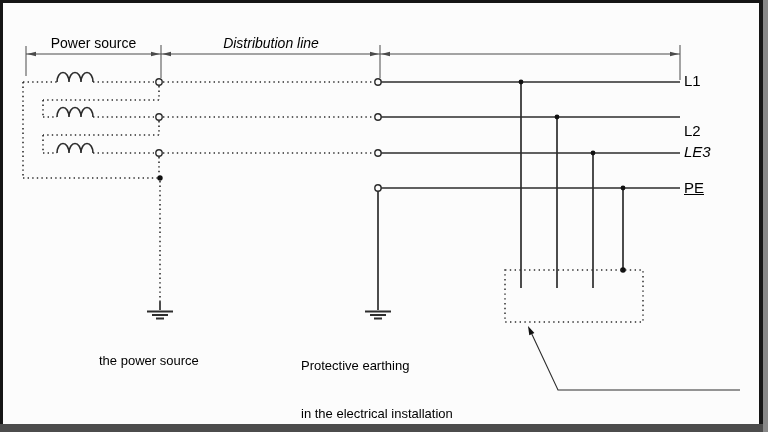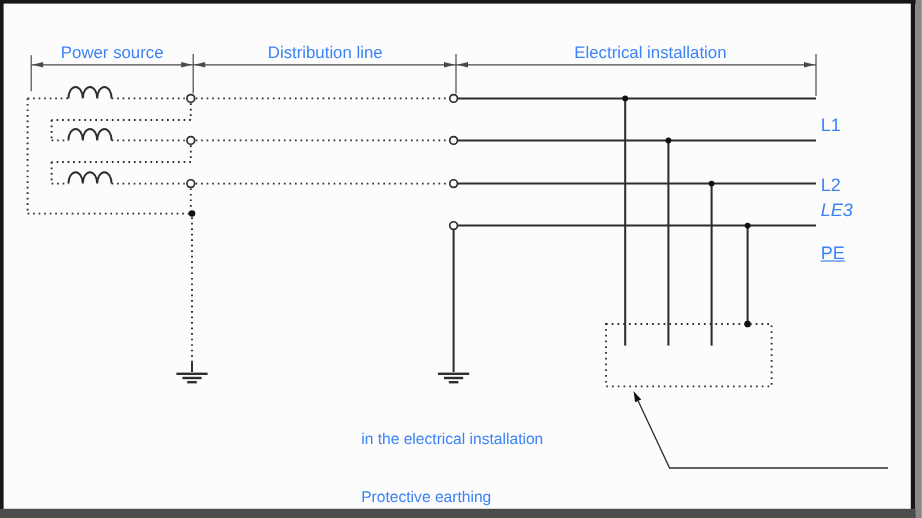--- a/index.html
+++ b/index.html
@@ -1,31 +1,31 @@
 <!DOCTYPE html>
 <html><head>
 <meta charset="utf-8">
 <style>
   html,body{margin:0;padding:0;background:#888;}
   #stage{
     position:relative;width:763px;height:432px;background:#fcfcfc;
-    overflow:hidden;font-family:"Liberation Sans",sans-serif;color:#3b82f6;
+    overflow:hidden;font-family:"Liberation Sans",sans-serif;color:#000000;
   }
   .frame{position:absolute;background:#161616;}
   #frame-top{left:0;top:0;width:768px;height:3px;}
   #frame-left{left:0;top:0;width:3px;height:432px;}
   #frame-right{right:0;top:0;width:4px;height:432px;}
   #frame-bottom{left:0;bottom:0;width:768px;height:8px;background:#4c4c4c;}
   svg#diagram{position:absolute;left:0;top:0;}
   .lbl{position:absolute;white-space:pre;}
   .sec-label{top:35px;font-size:14px;text-align:center;}
   #sec-power{left:26px;width:135px;}
-  #sec-dist{left:163px;width:216px;}
+  #sec-dist{left:163px;width:216px;font-style:italic;}
   #sec-elec{left:392px;width:300px;}
-  .cond-label{left:684px;font-size:15px;line-height:16px;margin-top:24px;}
+  .cond-label{left:684px;font-size:15px;line-height:16px;}
   #lbl-l1{top:73px;} #lbl-l2{top:123px;} #lbl-le3{top:144px;font-style:italic;} #lbl-pe{top:180px;text-decoration:underline;}
   .caption{font-size:13px;line-height:16px;}
   #cap-source{left:99px;top:321px;}
   #cap-install{left:301px;top:326px;}
   #cap-exposed{left:563px;top:371px;font-size:13.5px;}
 </style>
 </head>
 <body>
 
 <div id="stage">
@@ -122,31 +122,31 @@
     <rect x="505" y="270" width="138" height="52" fill="none" stroke="#2d2d2d" stroke-width="1.5" stroke-dasharray="1.4 3.4"></rect>
 
     <g>
       <path d="M531.8,334.1 L558,390 H740" fill="none" stroke="#2d2d2d" stroke-width="1.1"></path>
       <polygon points="528,326 534.4,332.9 529.3,335.3" fill="#111" stroke="none"></polygon>
     </g>
   </svg>
 
   <div class="lbl sec-label" id="sec-power">Power source</div>
   <div class="lbl sec-label" id="sec-dist">Distribution line</div>
-  <div class="lbl sec-label" id="sec-elec">Electrical installation</div>
 
   <div class="lbl cond-label" id="lbl-l1">L1</div>
   <div class="lbl cond-label" id="lbl-l2">L2</div>
   <div class="lbl cond-label" id="lbl-le3">LE3</div>
   <div class="lbl cond-label" id="lbl-pe">PE</div>
 
   <div class="lbl caption" id="cap-source">
+    <div>the power source</div>
   </div>
   <div class="lbl caption" id="cap-install">
+    <div>Protective earthing</div>
     <div>in the electrical installation</div>
-    <div>Protective earthing</div>
   </div>
 
   <div class="frame" id="frame-top"></div>
   <div class="frame" id="frame-left"></div>
   <div class="frame" id="frame-right"></div>
   <div class="frame" id="frame-bottom"></div>
 </div>
 
 </body></html>

